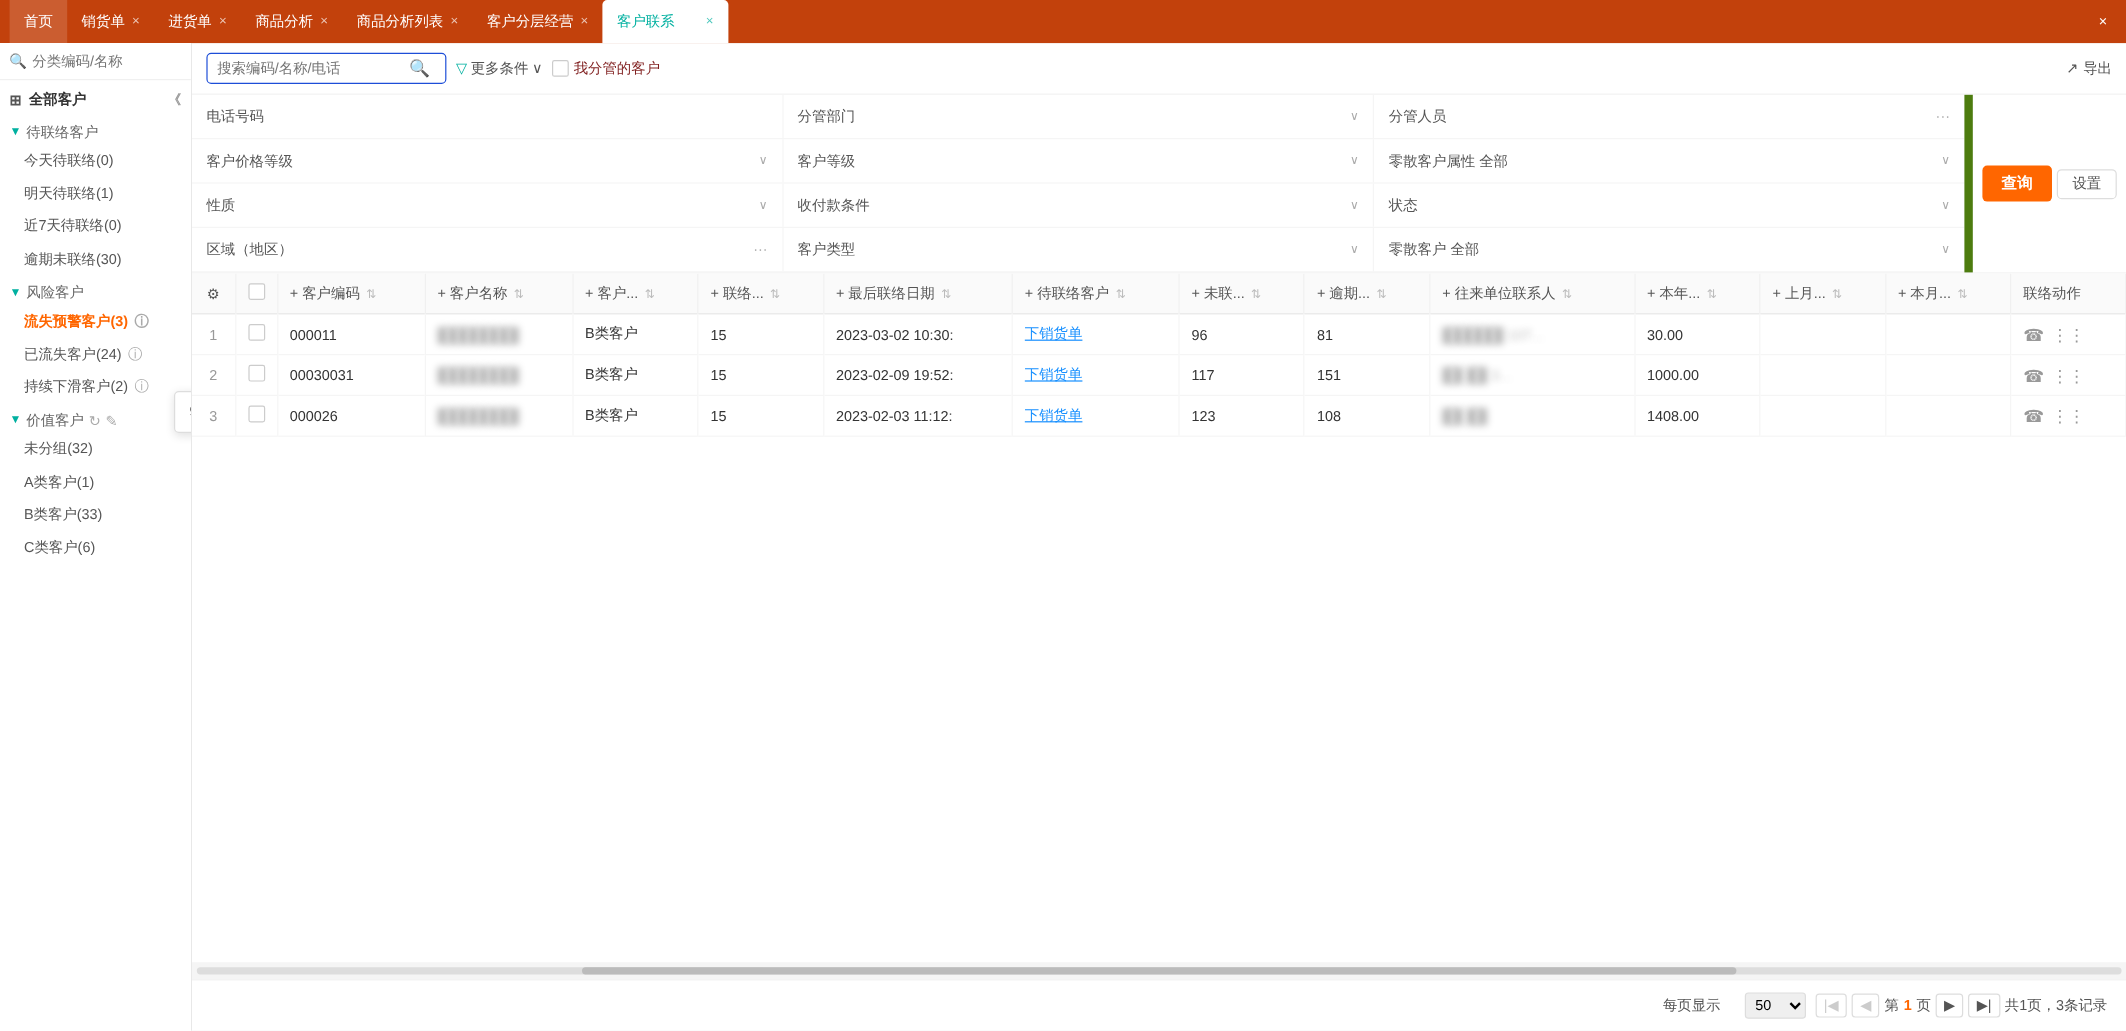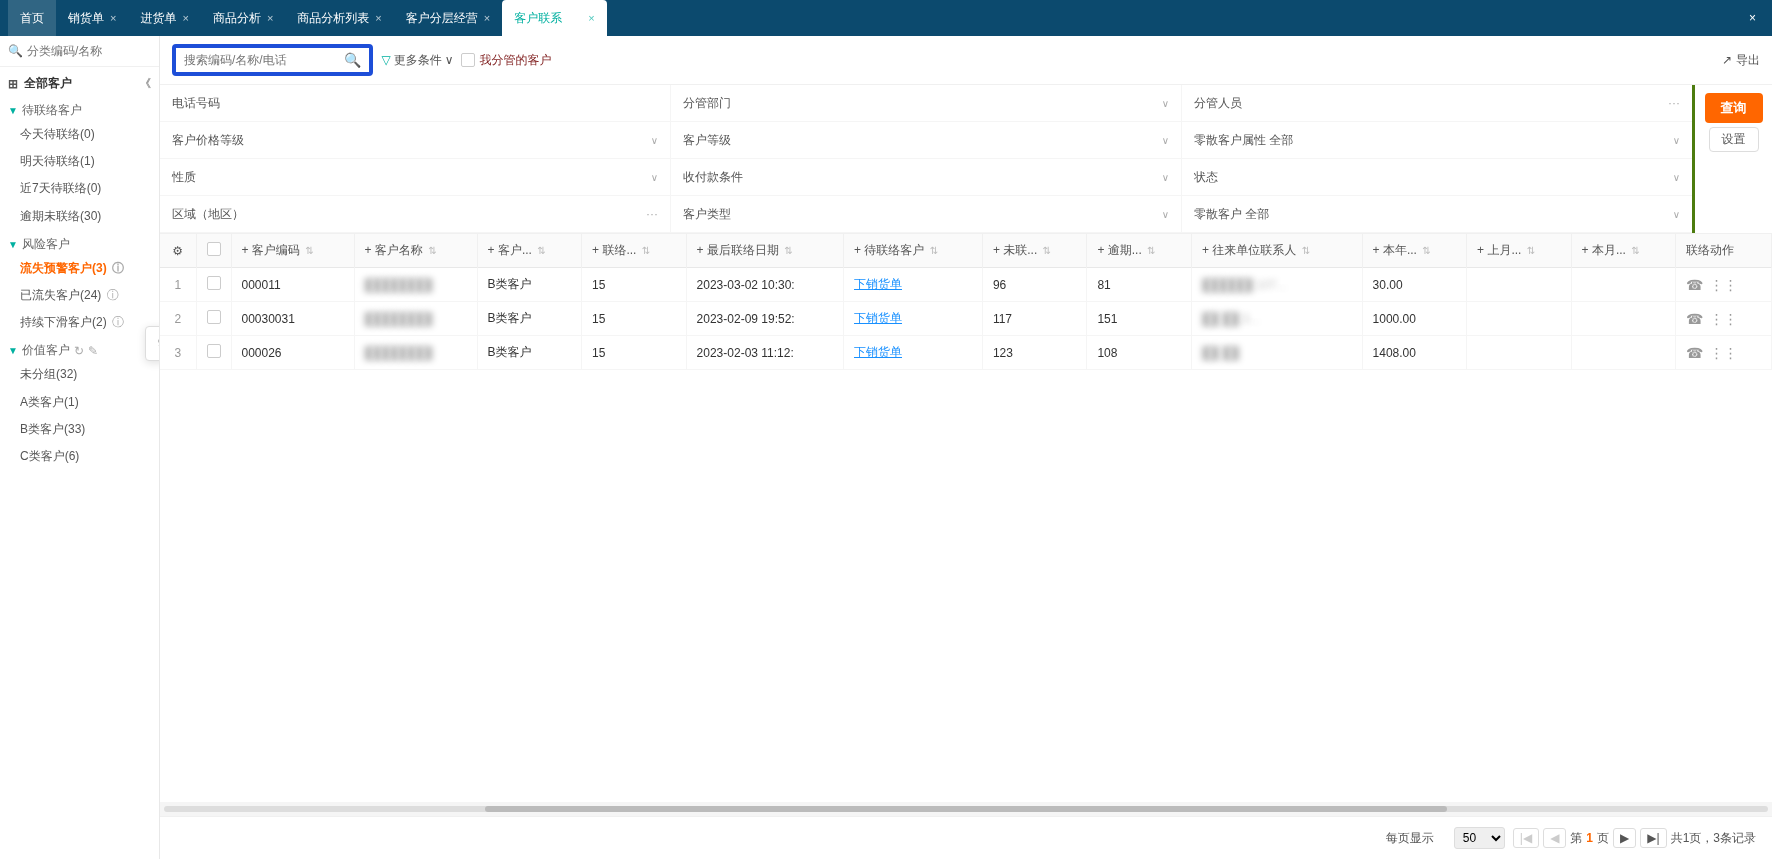--- a/index.html
+++ b/index.html
@@ -2,21 +2,21 @@
 <html><head>
   <meta charset="utf-8">
   <style>
     * { box-sizing: border-box; margin: 0; padding: 0; font-family: 'Microsoft YaHei', Arial, sans-serif; font-size: 12px; }
     body { background: #f5f5f5; overflow: hidden; width: 1772px; height: 859px; }
     
     
     .top-nav {
       display: flex;
       align-items: center;
-      background: #0c4a6e;
+      background: #c2410c;
       height: 36px;
       padding: 0 8px;
       color: white;
     }
     .nav-tab {
       display: inline-flex;
       align-items: center;
       padding: 0 12px;
       height: 100%;
       color: white;
@@ -113,21 +113,21 @@
       display: flex;
       align-items: center;
       padding: 8px 12px;
       background: white;
       border-bottom: 1px solid #f0f0f0;
       gap: 8px;
     }
     .search-input-wrap {
       display: flex;
       align-items: center;
-      border: 4px solid #1d4ed8;
+      border: 1px solid #1d4ed8;
       border-radius: 4px;
       padding: 4px 8px;
       min-width: 200px;
     }
     .search-input-wrap input {
       border: none;
       outline: none;
       font-size: 12px;
       color: #999;
       width: 180px;
@@ -204,24 +204,24 @@
       align-items: center;
       flex: 1;
       cursor: pointer;
     }
     .filter-select-arrow { margin-left: auto; color: #aaa; font-size: 10px; }
     .filter-value { color: #333; font-size: 12px; }
     .filter-dots { color: #aaa; margin-left: auto; cursor: pointer; }
     
     .action-btns {
       display: flex;
-      flex-direction: column;
+      flex-direction: row;
       gap: 4px;
       padding: 8px;
-      border-left: 3px solid #4d7c0f;
+      border-left: 7px solid #4d7c0f;
       min-width: 80px;
       align-items: center;
       justify-content: flex-start;
     }
     .query-btn {
       background: #ff6600;
       color: white;
       border: none;
       border-radius: 4px;
       padding: 6px 16px;

